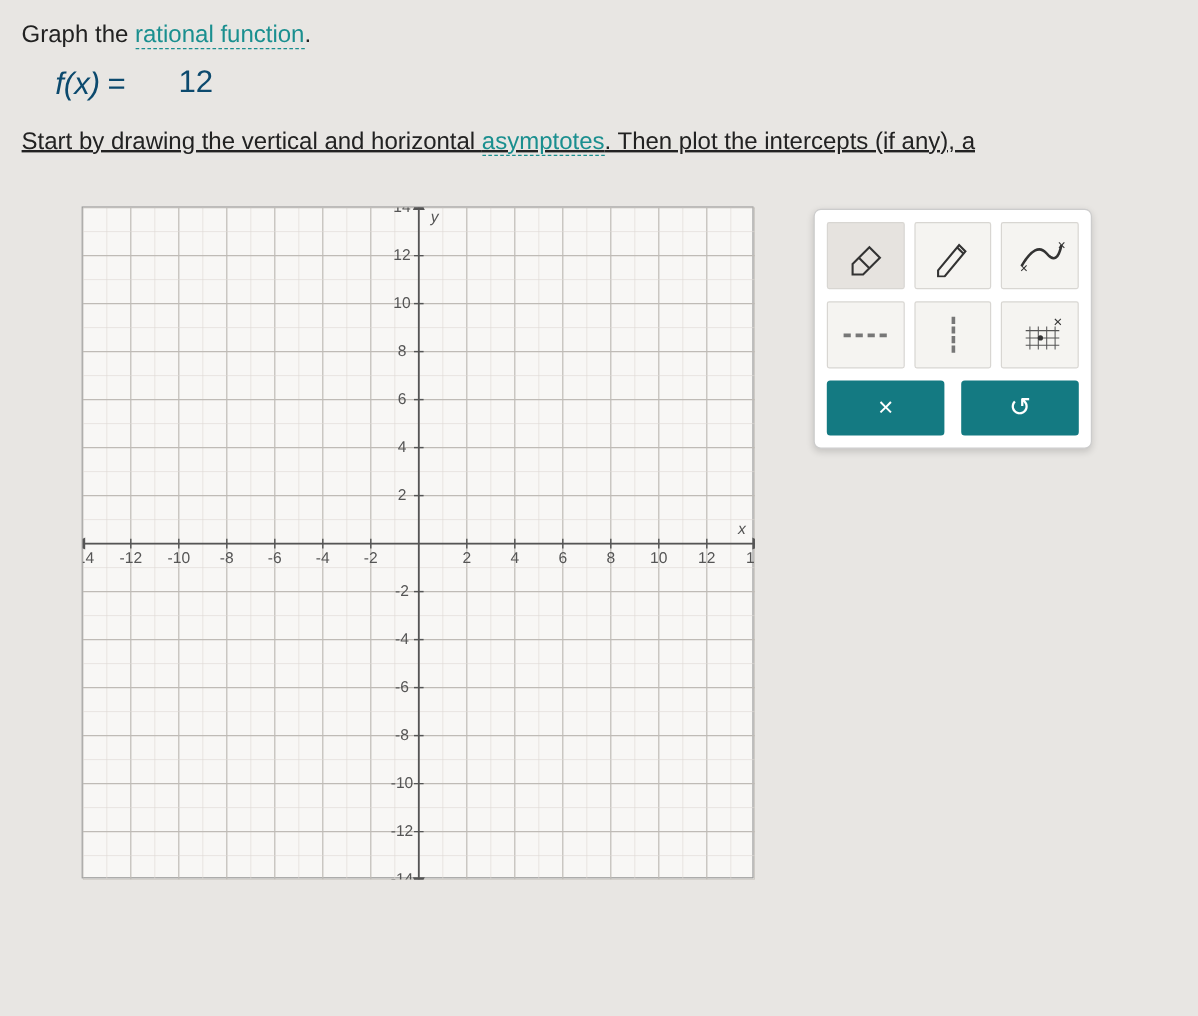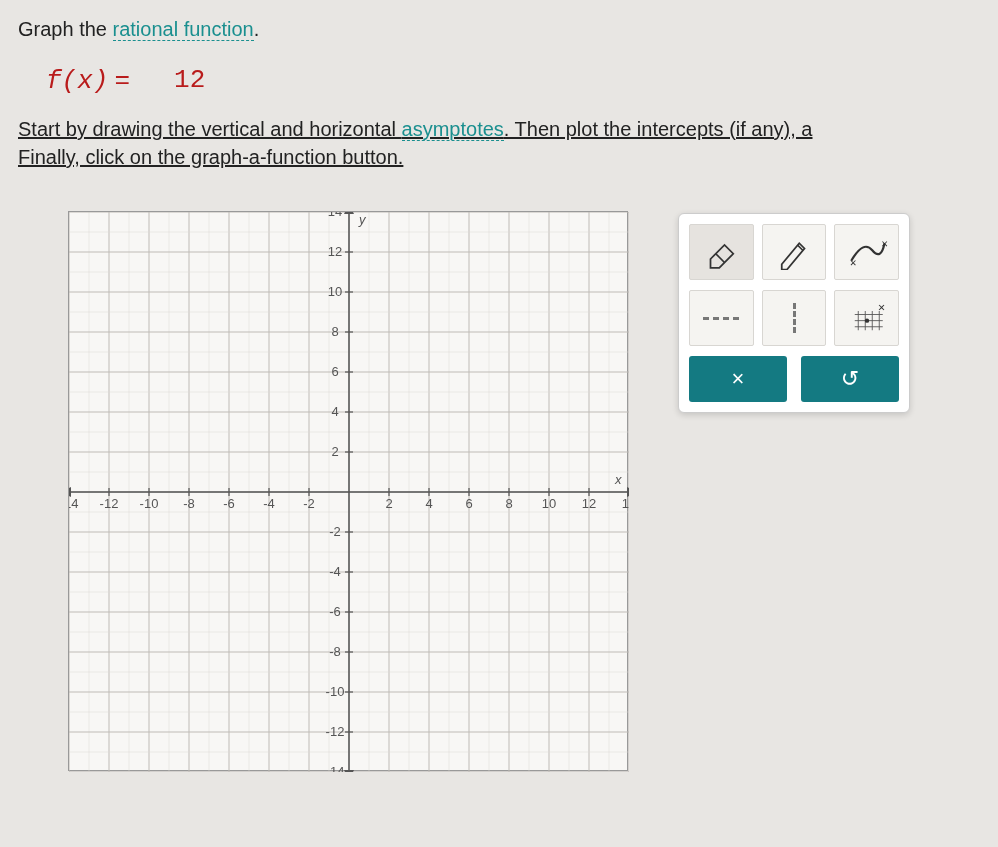--- a/index.html
+++ b/index.html
@@ -5,24 +5,24 @@
   * { box-sizing: border-box; margin: 0; padding: 0; }
   body {
     font-family: Arial, sans-serif;
     background: #e8e6e3;
     width: 998px;
     height: 847px;
     padding: 18px 0 0 18px;
     overflow: hidden;
     position: relative;
   }
-  .instruction-1 { font-size: 20px; color: #222; margin-bottom: 24px; }
+  .instruction-1 { font-size: 20px; color: #222; margin-bottom: 12px; }
   .link { color: #1a8f8f; border-bottom: 1px dashed #1a8f8f; }
   .formula-wrap { margin: 10px 0 18px 28px; }
-  .formula { font-family: Liberation Mono, monospace; font-size: 26px; font-style: italic; color: #b91c1c; display: flex; align-items: center; }
+  .formula { font-family: Liberation Sans, sans-serif; font-size: 26px; font-style: italic; color: #0c4a6e; display: flex; align-items: center; }
   .fraction { display: inline-flex; flex-direction: column; align-items: center; margin-left: 8px; font-style: normal; }
   .fraction .num { padding: 0 30px 2px 30px; }
   .fraction .den { border-top: 1.5px solid #222; padding: 2px 8px 0 8px; }
   .sup { font-size: 14px; vertical-align: super; position: relative; top: -4px; }
   .fx { font-style: italic; }
   .eq { margin: 0 6px; font-style: normal; }
   .instruction-2 { font-size: 20px; color: #222; line-height: 1.4; margin-bottom: 40px; text-decoration: underline; }
   .workspace { display: flex; align-items: flex-start; gap: 50px; }
   .graph-box {
     width: 560px; height: 560px;
@@ -86,21 +86,20 @@
     <span class="fx">f(x)</span>
     <span class="eq">=</span>
     <span class="fraction">
       <span class="num">12</span>
     </span>
   </div>
 </div>
 
 <div class="instruction-2">
   <span>Start by drawing the vertical and horizontal </span><span class="link">asymptotes</span><span>. Then plot the intercepts (if any), a</span><br>
-  <span>Finally, click on the graph-a-function button.</span>
 </div>
 
 <div class="workspace">
   <div class="graph-box">
     <svg id="graph-svg" width="560" height="560" viewBox="0 0 560 560">
       <g class="gridlines" id="grid">
           <line x1="0" y1="0" x2="0" y2="560" class="major"></line>
           <line x1="20" y1="0" x2="20" y2="560" class="minor"></line>
           <line x1="40" y1="0" x2="40" y2="560" class="major"></line>
           <line x1="60" y1="0" x2="60" y2="560" class="minor"></line>

